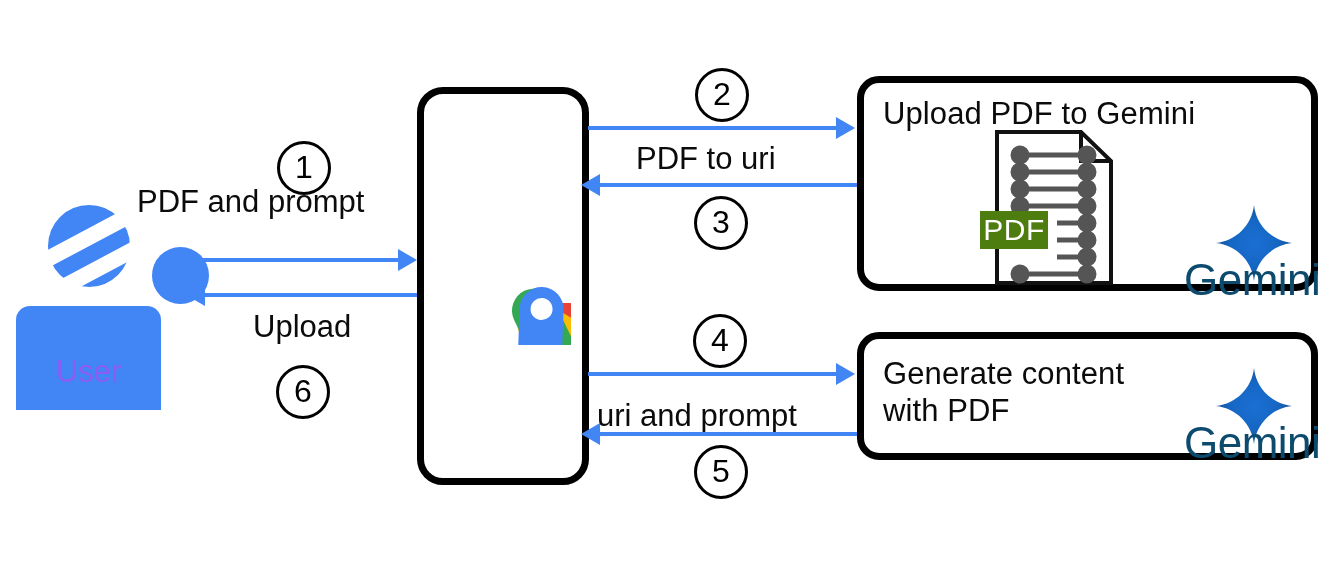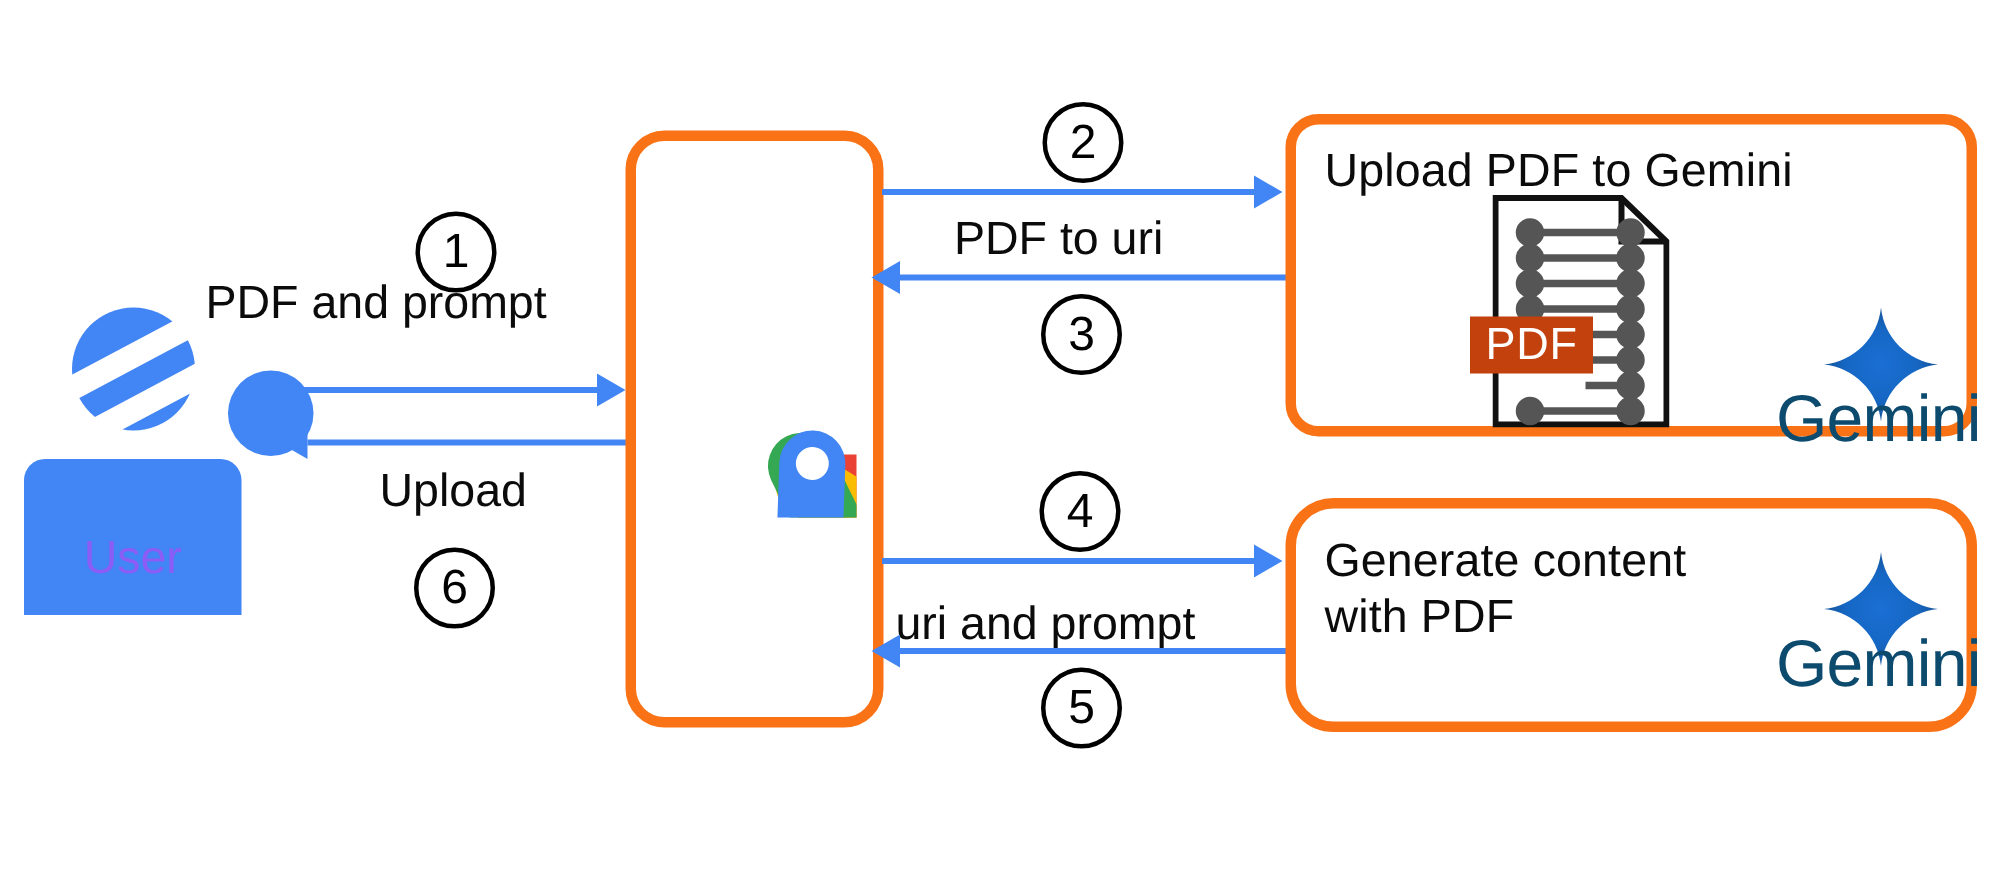--- a/index.html
+++ b/index.html
@@ -19,28 +19,28 @@
     overflow: hidden;
   }
 
   
   .abs { position: absolute; }
 
   
   .blue-box {
     position: absolute;
     box-sizing: border-box;
-    border: 7px solid #f97316;
+    border: 7px solid #000000;
     border-radius: 22px;
     background: #ffffff;
     padding-left: 48px;
   }
   #center-box  { left: 417px;  top: 87px;  width: 172px; height: 398px; border-radius: 26px; }
   #upload-box  { left: 857px;  top: 76px;  width: 461px; height: 215px; }
-  #generate-box{ left: 857px;  top: 332px; width: 461px; height: 156px; border-radius: 32px; }
+  #generate-box{ left: 857px;  top: 332px; width: 461px; height: 128px; }
 
   .box-title {
     position: absolute;
     color: #0b0b0b;
     font-size: 31px;
     line-height: 37px;
     letter-spacing: 0.1px;
     white-space: pre-line;
   }
   #upload-title   { left: 19px; top: 12px; }
@@ -135,22 +135,22 @@
     position: absolute;
     left: 442px; top: 232px;
     width: 122px; height: 106px;
   }
 
   
   #pdf-icon { position: absolute; left: 995px; top: 131px; width: 118px; height: 155px; }
   #pdf-badge {
     position: absolute;
     left: -15px; top: 81px;
-    width: 82px; height: 38px;
-    background: #c2410c;
+    width: 68px; height: 38px;
+    background: #4d7c0f;
     color: #ffffff;
     font-size: 30px;
     line-height: 38px;
     text-align: center;
     letter-spacing: 0.5px;
   }
 
   
   .gemini-lockup { position: absolute; width: 128px; height: 112px; }
   #gemini-top    { left: 1177px; top: 198px; }

